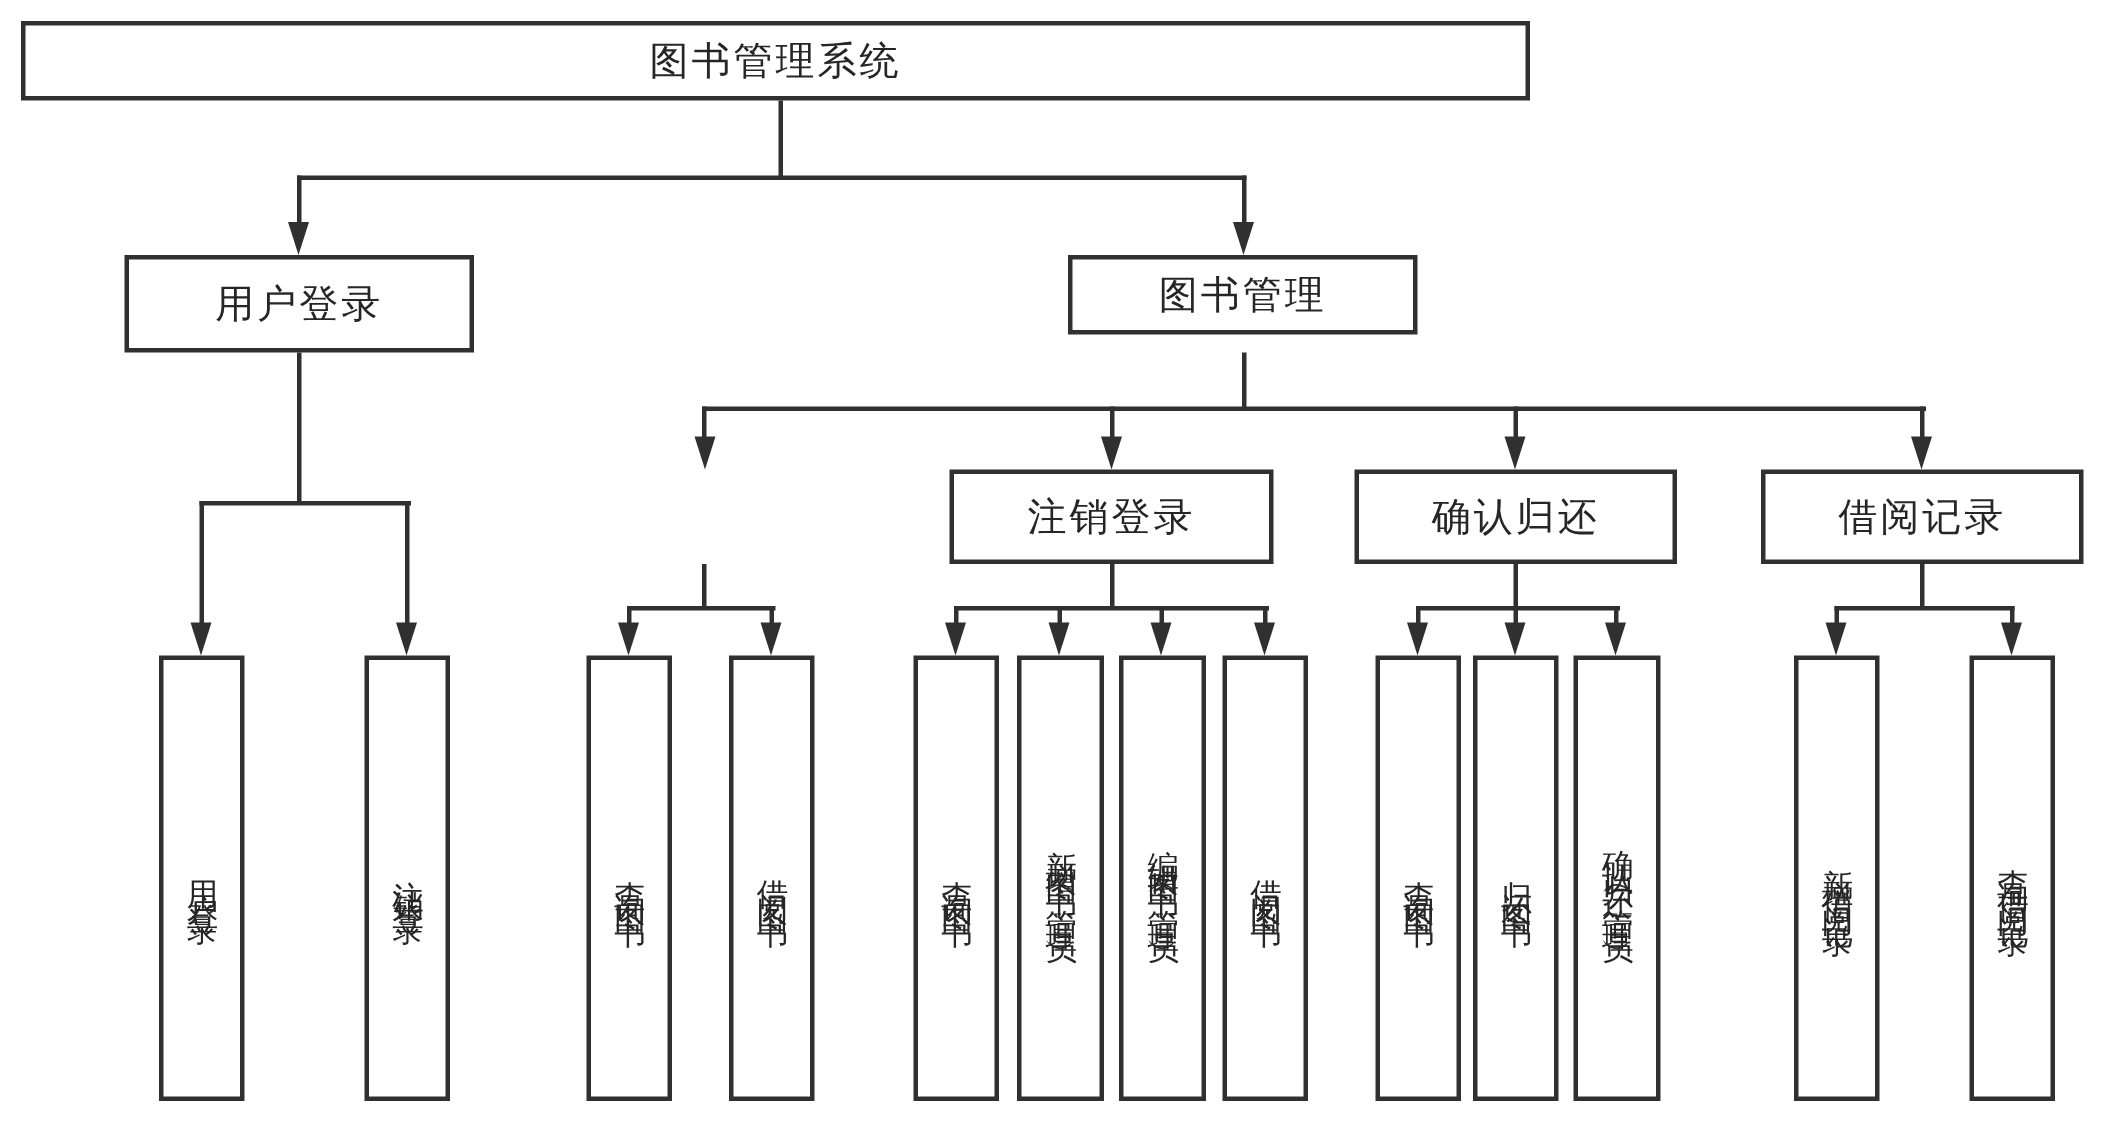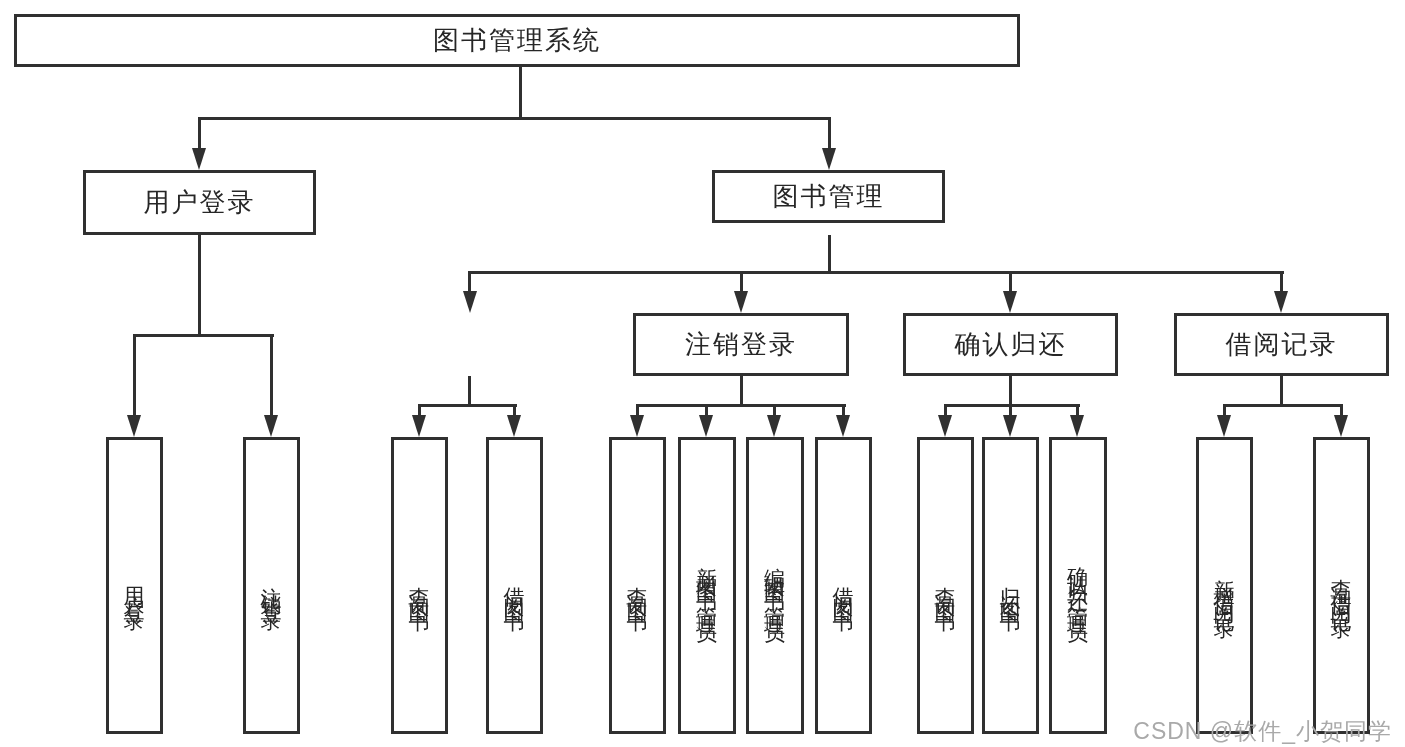--- a/index.html
+++ b/index.html
@@ -146,15 +146,14 @@
     <span>确认归还（管理员）</span>
   </div>
 
   <div class="box leaf" style="left:1196px;top:437px;width:57px;height:297px;">
     <span>新增借阅记录</span>
   </div>
   <div class="box leaf" style="left:1313px;top:437px;width:57px;height:297px;">
     <span>查询借阅记录</span>
   </div>
 
-  <div class="watermark">CSDN @软件_小贺同学</div>
 
 </div>
 
 </body></html>

